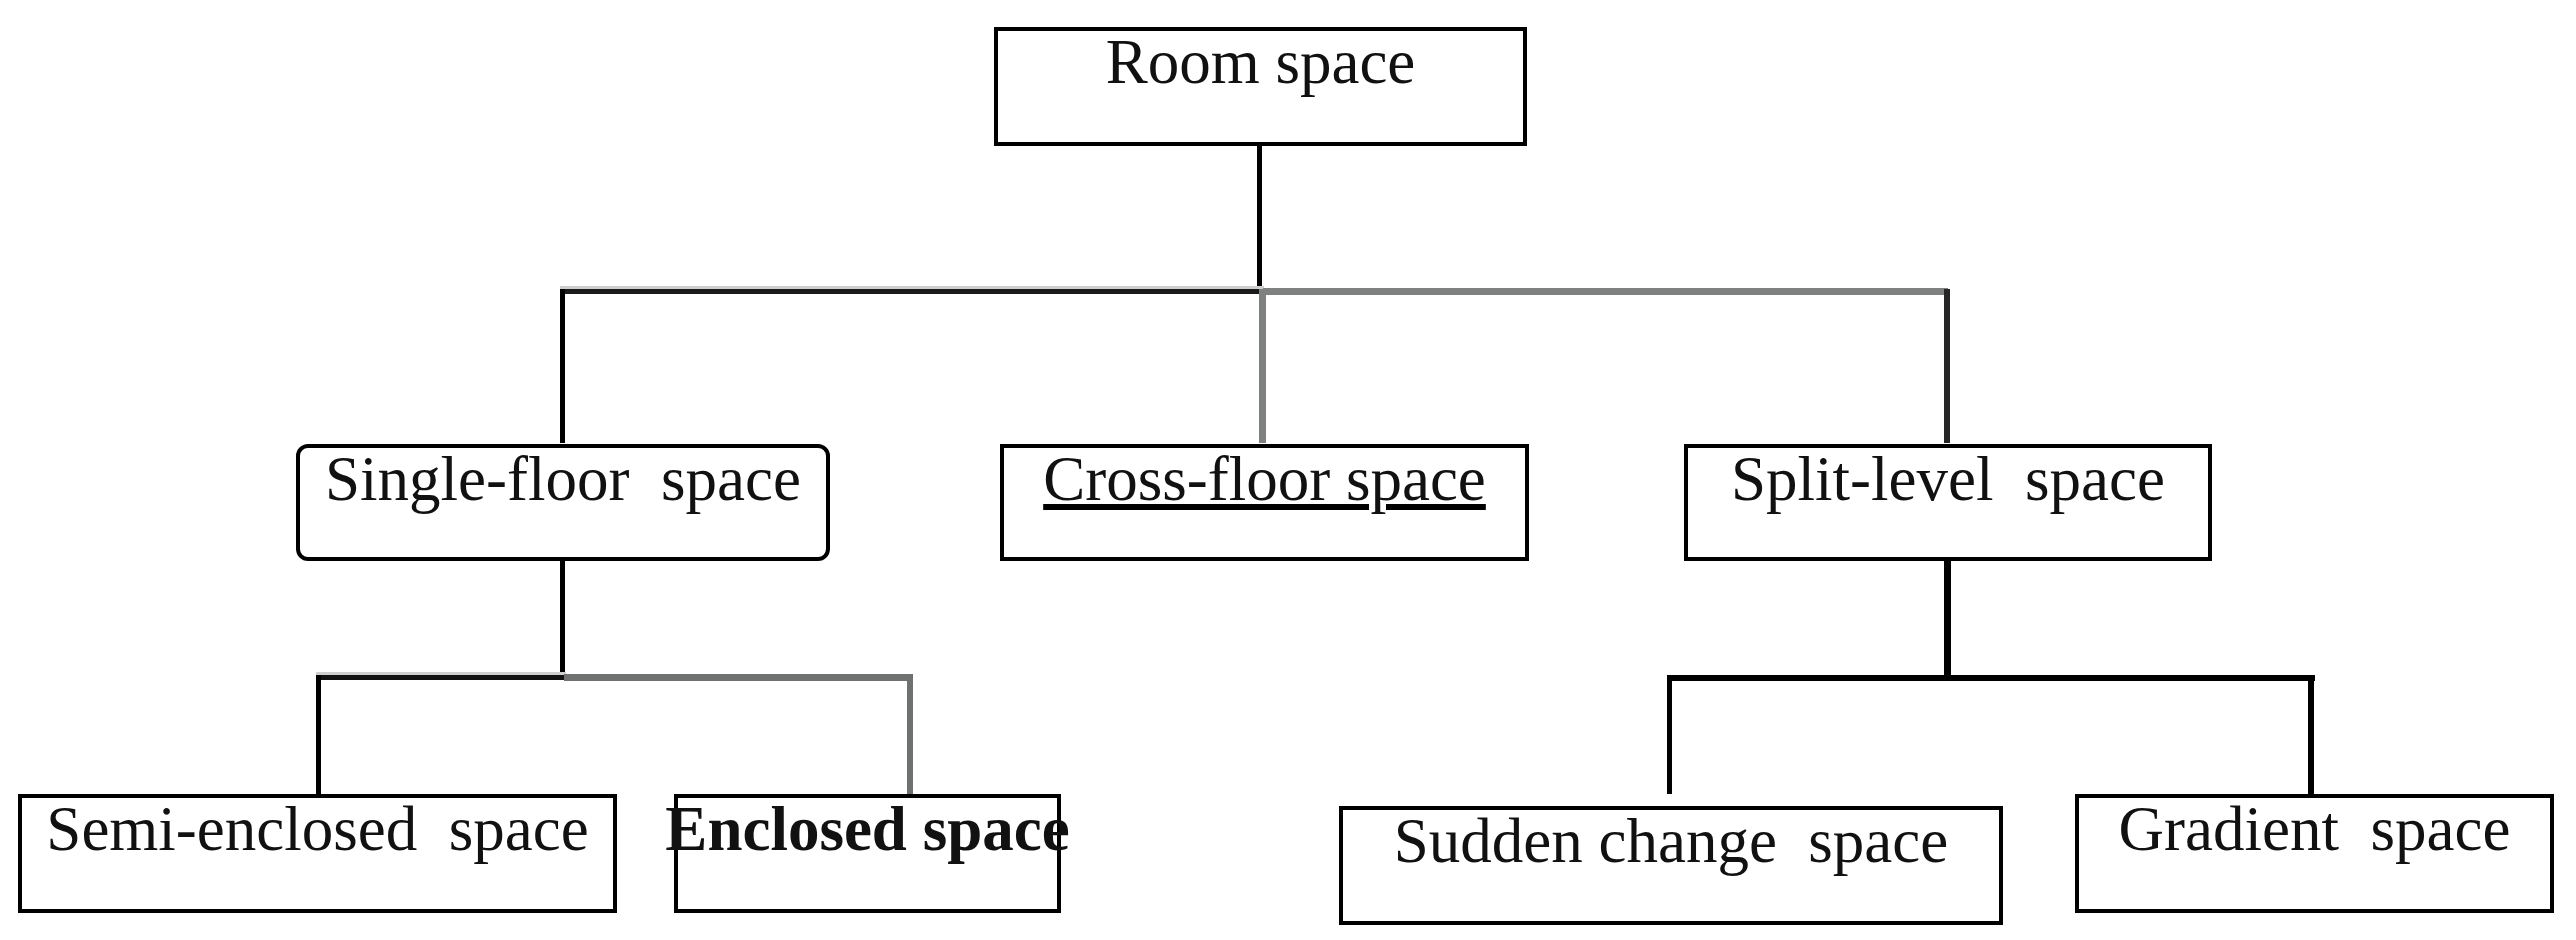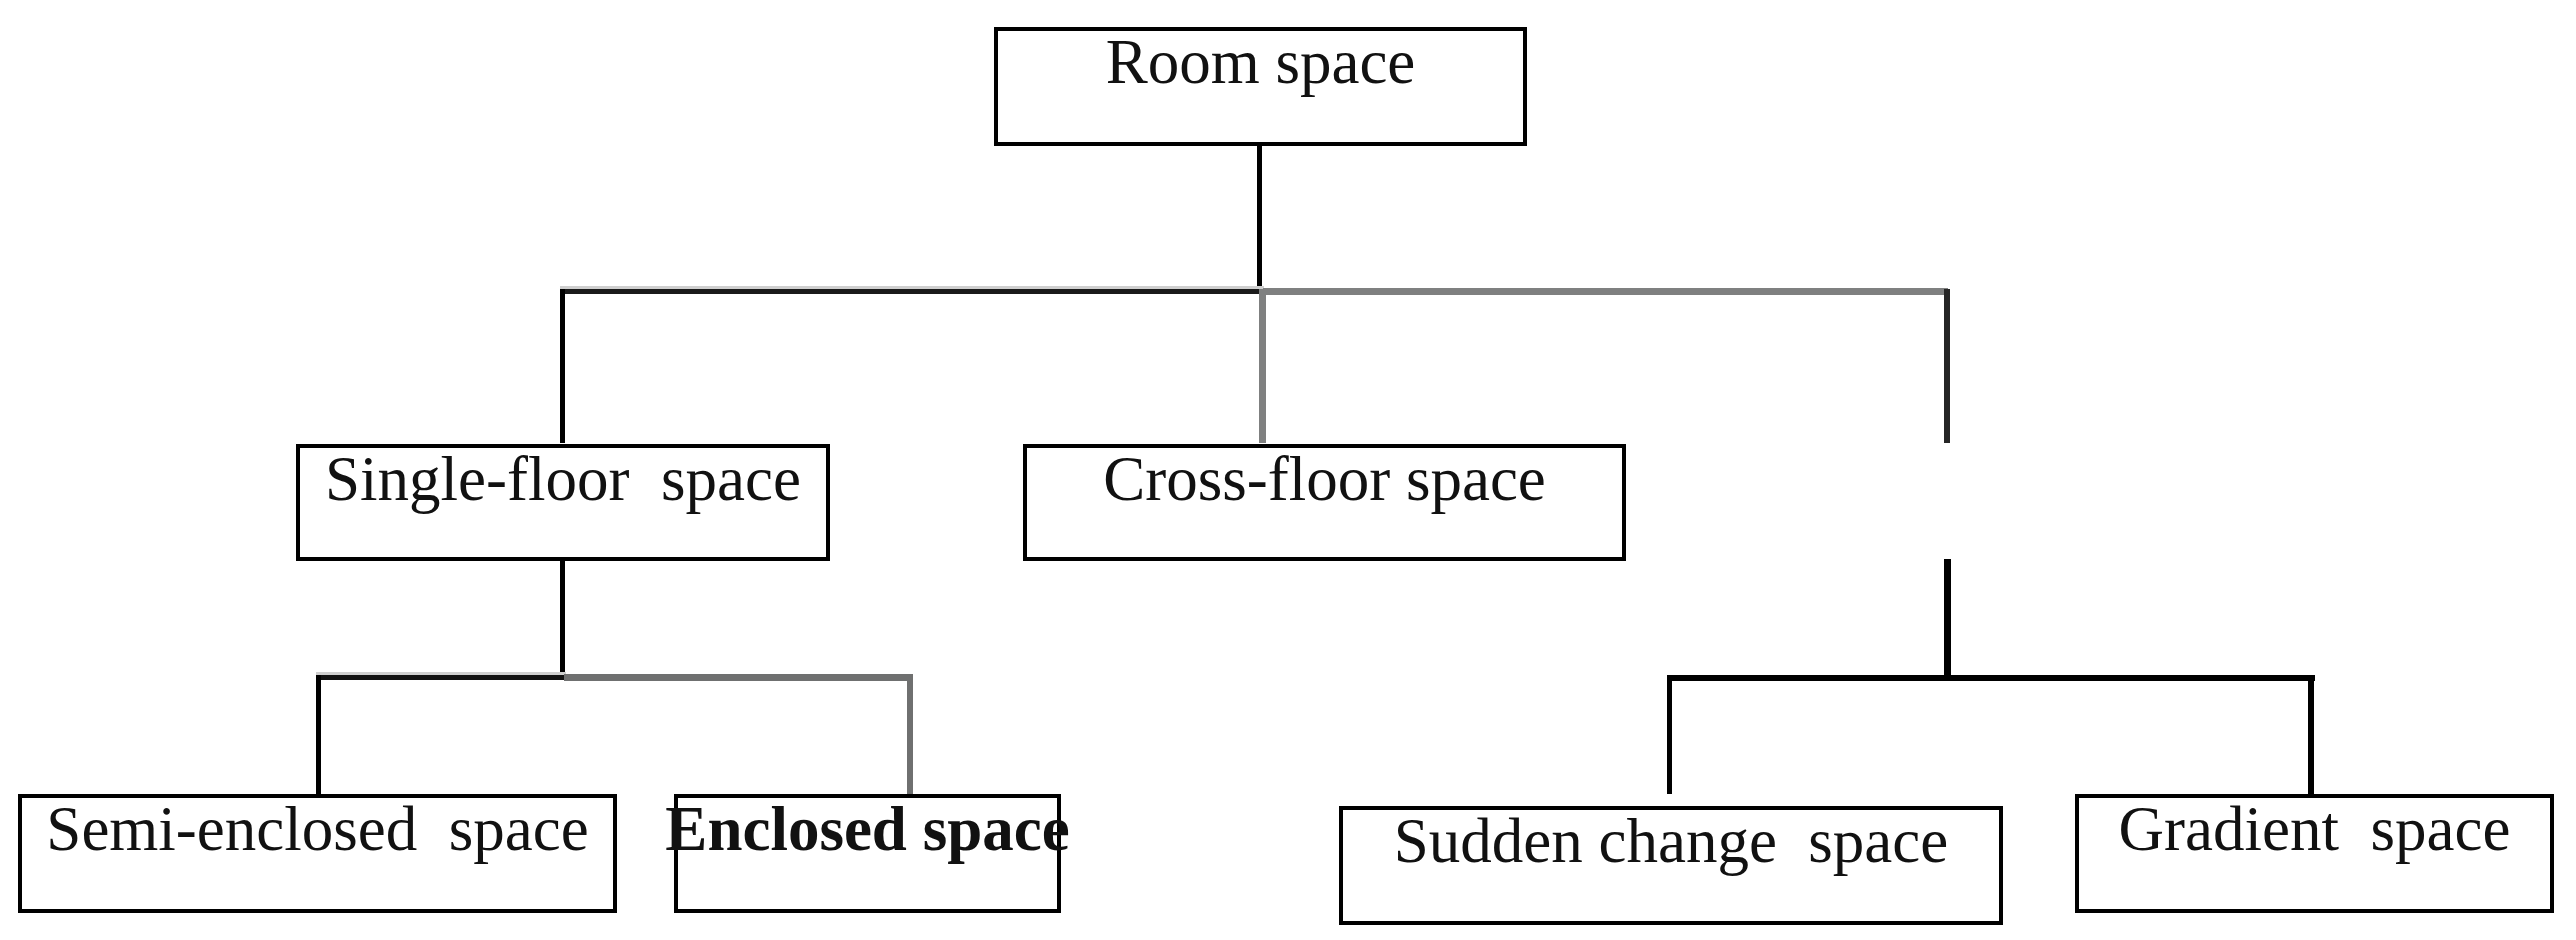--- a/index.html
+++ b/index.html
@@ -29,22 +29,22 @@
     line-height: 1;
     color: #111111;
     white-space: pre;
     text-align: center;
   }
   .line {
     position: absolute;
   }
   
   #n-room          { left: 994px; top:  27px; width: 533px; height: 119px; }
-  #n-single-floor  { left:  296px; top: 444px; width: 534px; height: 117px; }
-  #n-cross-floor   { left: 1023px; top: 444px; width: 603px; height: 117px; }
+  #n-single-floor  { left:  296px; top: 444px; width: 534px; height: 117px; border-radius: 12px; }
+  #n-cross-floor   { left: 1000px; top: 444px; width: 529px; height: 117px; text-decoration: underline; }
   #n-split-level   { left: 1684px; top: 444px; width: 528px; height: 117px; }
   #n-semi-enclosed { left:   18px; top: 794px; width: 599px; height: 119px; }
   #n-enclosed      { left:  674px; top: 794px; width: 387px; height: 119px; font-weight: bold; }
   #n-sudden-change { left: 1339px; top: 794px; width: 664px; height: 119px; margin-top: 12px; }
   #n-gradient      { left: 2075px; top: 794px; width: 479px; height: 119px; }
   
   #e-room-stem        { left: 1257px; top: 146px; width:   5.4px; height: 146px; background: #000000; }
   #e-main-left-light  { left:  560px; top: 286px; width: 704px; height:   3.6px; background: #cfcfcf; }
   #e-main-left-dark   { left:  560px; top: 289px; width: 704px; height:   5.4px; background: #1a1a1a; }
   #e-main-right-gray  { left: 1263px; top: 288px; width: 685px; height:   7.2px; background: #7f8080; }
@@ -90,20 +90,23 @@
   </div>
 
   <div class="node" id="n-single-floor">
     <span class="label">Single-floor  space</span>
   </div>
 
   <div class="node" id="n-cross-floor">
     <span class="label">Cross-floor space</span>
   </div>
 
+  <div class="node" id="n-split-level">
+    <span class="label">Split-level  space</span>
+  </div>
 
   <div class="node" id="n-semi-enclosed">
     <span class="label">Semi-enclosed  space</span>
   </div>
 
   <div class="node" id="n-enclosed">
     <span class="label">Enclosed space</span>
   </div>
 
   <div class="node" id="n-sudden-change">

